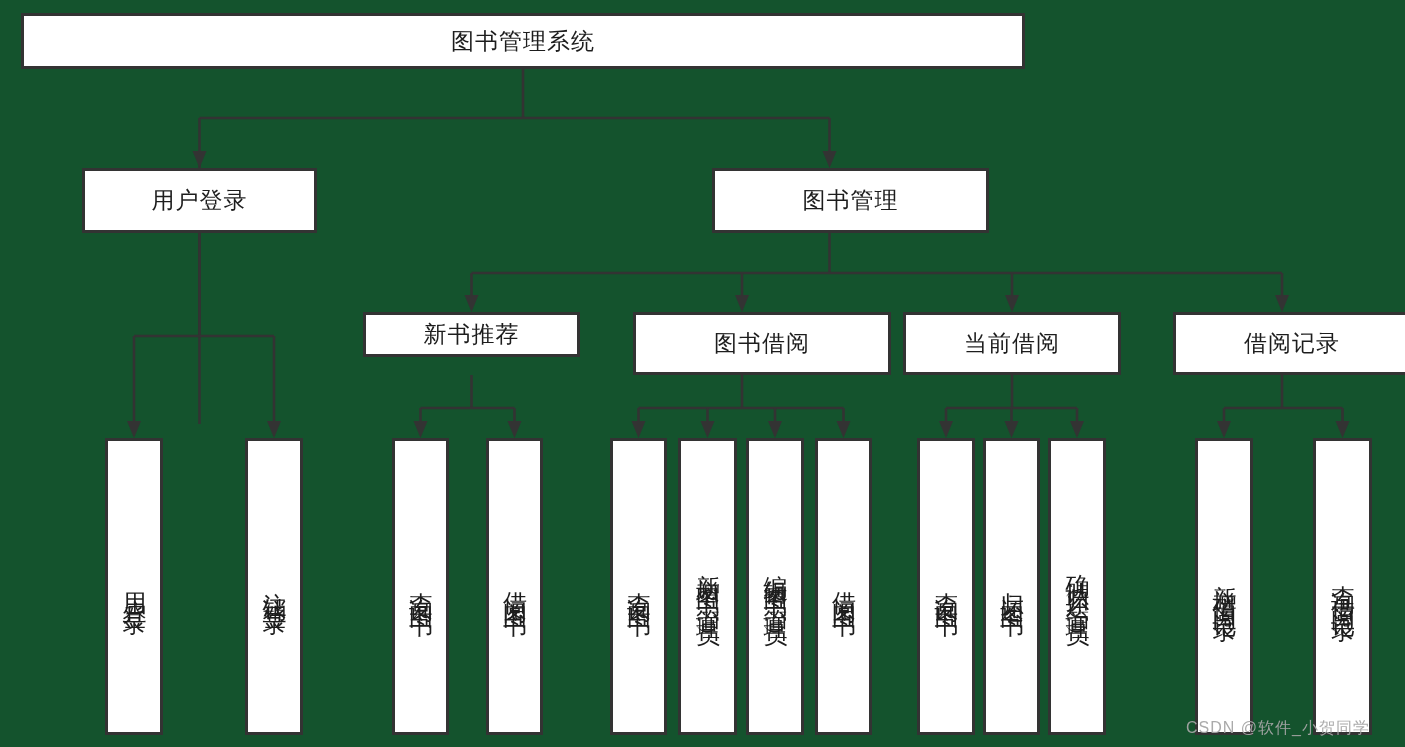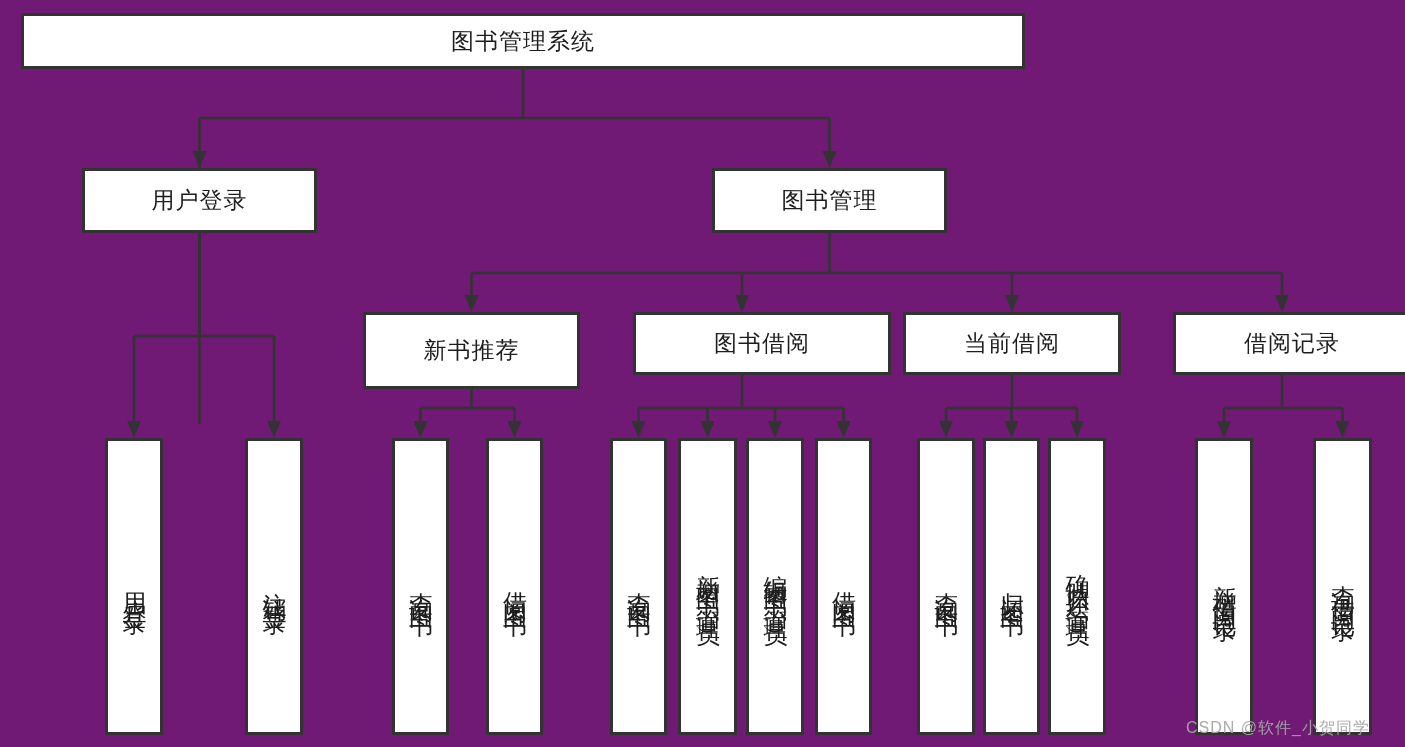--- a/index.html
+++ b/index.html
@@ -1,19 +1,19 @@
 <!DOCTYPE html>
 <html><head>
 <meta charset="utf-8">
 <style>
   html,body{margin:0;padding:0;background:#ffffff;}
   #canvas{
     position:relative;
     width:1405px;height:747px;
-    background:#701a75;
+    background:#14532d;
     font-family:"Liberation Sans", sans-serif;
     overflow:hidden;
   }
   #wires{position:absolute;left:0;top:0;z-index:0;}
   .box{
     position:absolute;
     box-sizing:border-box;
     border:3px solid #333333;
     background:#ffffff;
     display:flex;
@@ -114,25 +114,25 @@
     </g>
   </svg>
 
   <div class="box" style="left:21px;top:13px;width:1004px;height:56px">
     <span>图书管理系统</span>
   </div>
 
   <div class="box" style="left:82px;top:168px;width:235px;height:65px">
     <span>用户登录</span>
   </div>
-  <div class="box" style="left:712px;top:168px;width:235px;height:65px">
+  <div class="box" style="left:712px;top:168px;width:277px;height:65px">
     <span>图书管理</span>
   </div>
 
-  <div class="box" style="left:363px;top:312px;width:217px;height:77px">
+  <div class="box" style="left:363px;top:312px;width:217px;height:45px">
     <span>新书推荐</span>
   </div>
   <div class="box" style="left:633px;top:312px;width:258px;height:63px">
     <span>图书借阅</span>
   </div>
   <div class="box" style="left:903px;top:312px;width:218px;height:63px">
     <span>当前借阅</span>
   </div>
   <div class="box" style="left:1173px;top:312px;width:238px;height:63px">
     <span>借阅记录</span>

